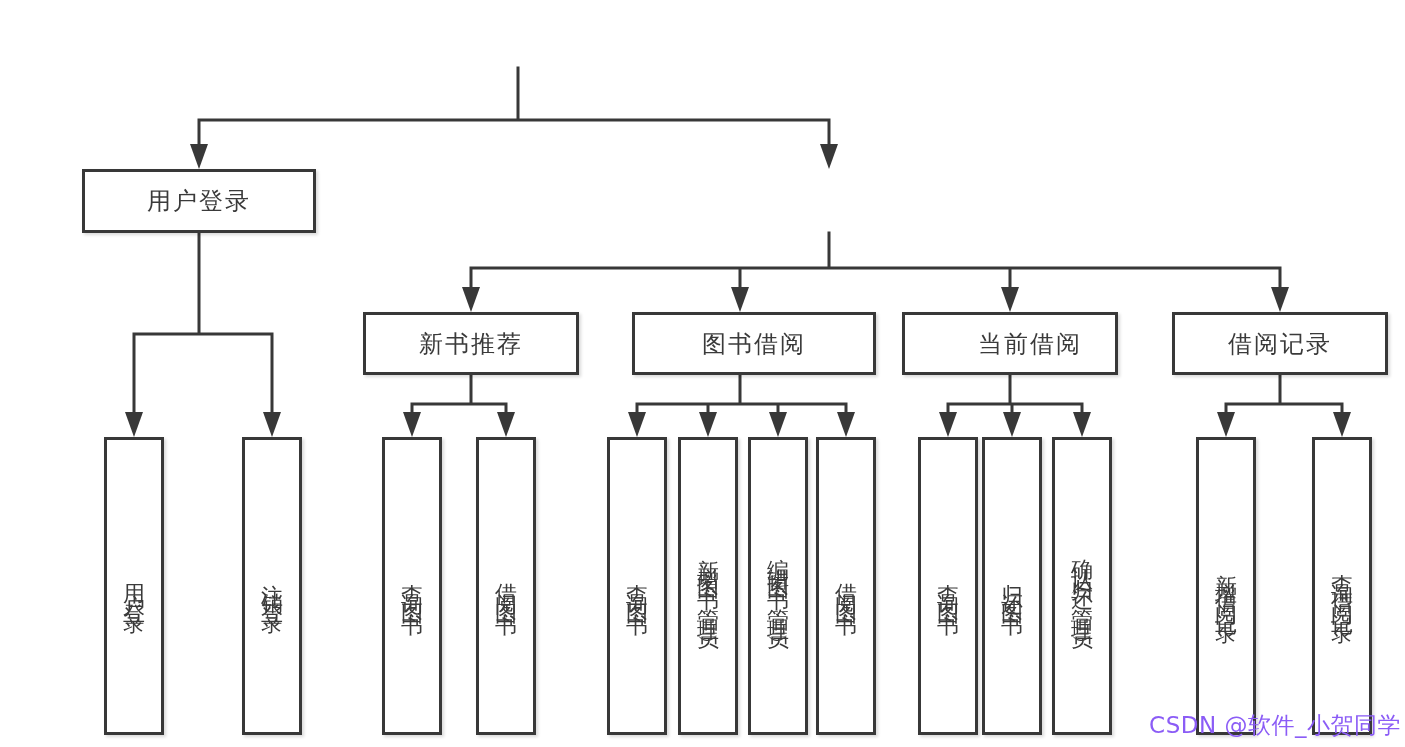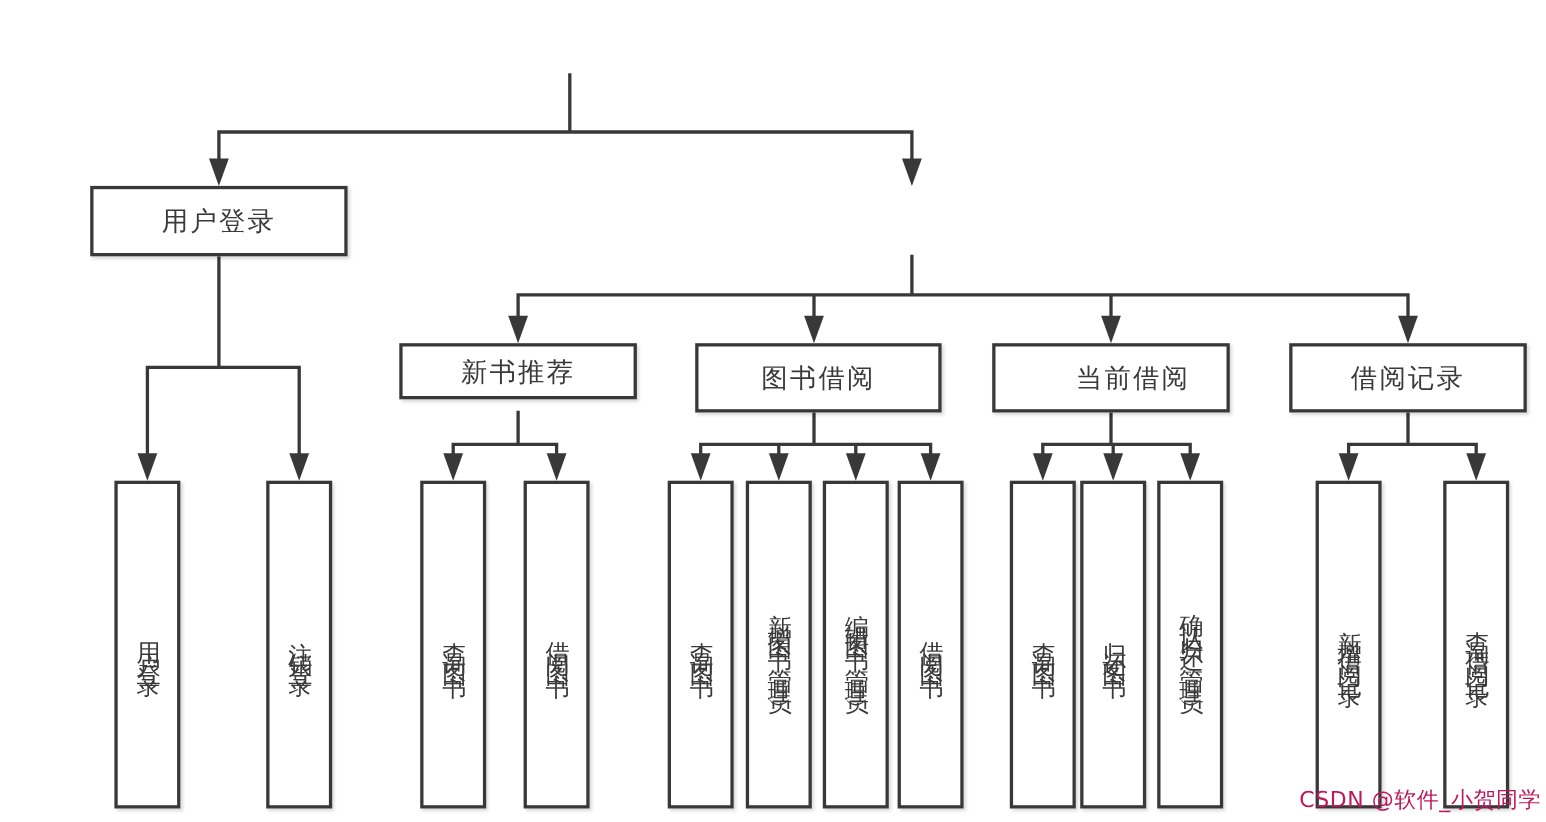--- a/index.html
+++ b/index.html
@@ -16,21 +16,21 @@
     z-index:2;
   }
   .hbox span { font-size:24px; letter-spacing:2px; white-space:nowrap; }
   .hbox.root-box span { font-size:26px; letter-spacing:3px; }
   .vbox span {
     writing-mode:vertical-rl; text-orientation:mixed;
     font-size:22px; letter-spacing:10px; line-height:1;
   }
   .watermark {
     position:absolute; right:4px; bottom:6px; z-index:3;
-    font-size:20px; color:#be185d; letter-spacing:0.5px; white-space:nowrap;
+    font-size:23px; color:#8b5cf6; letter-spacing:0.5px; white-space:nowrap;
   }
 </style>
 </head>
 <body>
 
 <div class="stage">
 
   <svg id="connectors" width="1405" height="747" viewBox="0 0 1405 747">
       <path d="M518 68 V120 M199 120 H829 M199 120 V146 M829 120 V146 M199 233 V334 M134 334 H272 M134 334 V414 M272 334 V414 M829 233 V268 M471 268 H1280 M471 268 V289 M740 268 V289 M1010 268 V289 M1280 268 V289 M471 375 V404 M412 404 H506 M412 404 V414 M506 404 V414 M740 375 V404 M637 404 H846 M637 404 V414 M708 404 V414 M778 404 V414 M846 404 V414 M1010 375 V404 M948 404 H1082 M948 404 V414 M1012 404 V414 M1082 404 V414 M1280 375 V404 M1226 404 H1342 M1226 404 V414 M1342 404 V414" fill="none" stroke="#383838" stroke-width="3" stroke-linecap="square"></path>
       <polygon points="190,144 208,144 199,169" fill="#383838"></polygon>
@@ -52,24 +52,24 @@
       <polygon points="1073,412 1091,412 1082,437" fill="#383838"></polygon>
       <polygon points="1217,412 1235,412 1226,437" fill="#383838"></polygon>
       <polygon points="1333,412 1351,412 1342,437" fill="#383838"></polygon>
     </svg>
 
 
   <div class="hbox" style="left:82px;top:169px;width:234px;height:64px;">
     <span>用户登录</span>
   </div>
 
-  <div class="hbox" style="left:363px;top:312px;width:216px;height:51px;">
+  <div class="hbox" style="left:363px;top:312px;width:216px;height:63px;">
     <span>新书推荐</span>
   </div>
-  <div class="hbox" style="left:632px;top:312px;width:224px;height:63px;">
+  <div class="hbox" style="left:632px;top:312px;width:244px;height:63px;">
     <span>图书借阅</span>
   </div>
   <div class="hbox" style="left:902px;top:312px;width:216px;height:63px;padding-left:40px;">
     <span>当前借阅</span>
   </div>
   <div class="hbox" style="left:1172px;top:312px;width:216px;height:63px;text-align:center;">
     <span>借阅记录</span>
   </div>
 
   <div class="vbox" style="left:104px;top:437px;width:60px;height:298px;">

